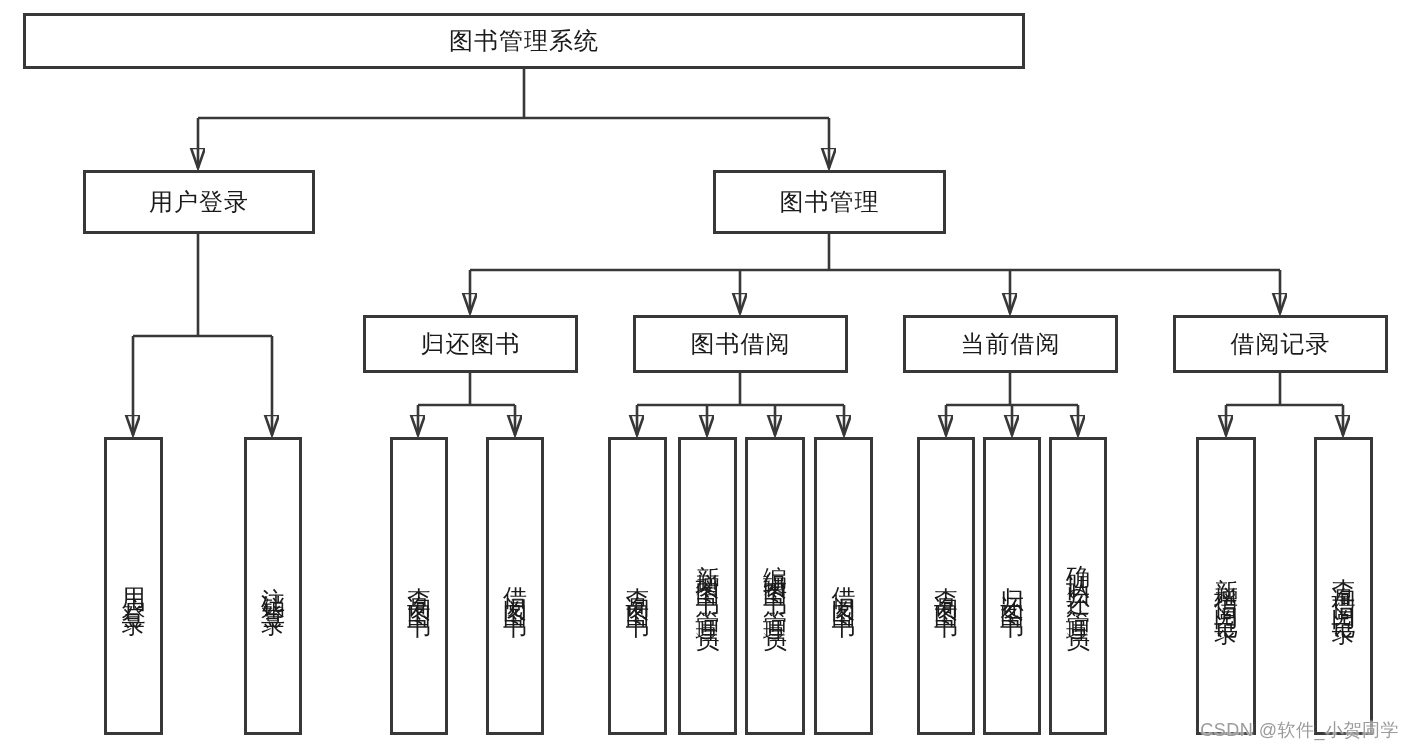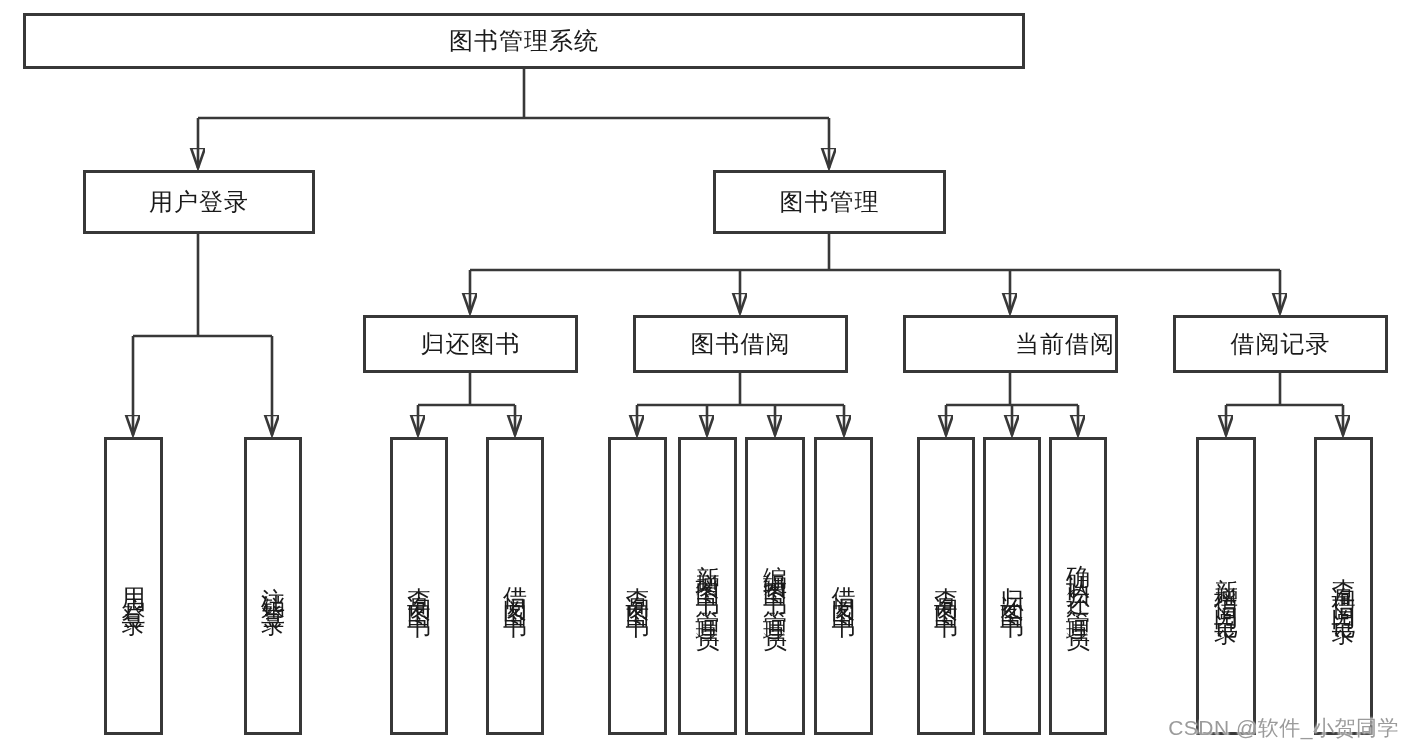--- a/index.html
+++ b/index.html
@@ -45,21 +45,21 @@
     text-orientation: mixed;
     letter-spacing: 9px;
     line-height: 1;
     white-space: nowrap;
   }
   .watermark {
     position: absolute;
     right: 6px;
     bottom: 5px;
     z-index: 3;
-    font-size: 21px;
+    font-size: 18px;
     letter-spacing: 0.5px;
     color: var(--watermark, #9b9b9b);
     text-shadow: 1px 1px 2px rgba(255,255,255,0.95), -1px -1px 2px rgba(255,255,255,0.95);
   }
 </style>
 </head>
 <body>
 
 <div class="canvas">
 
@@ -128,21 +128,21 @@
   <div class="node" style="left:713px; top:170px; width:233px; height:64px;">
     <span>图书管理</span>
   </div>
 
   <div class="node" style="left:363px; top:315px; width:215px; height:58px;">
     <span>归还图书</span>
   </div>
   <div class="node" style="left:633px; top:315px; width:215px; height:58px;text-align:center;">
     <span>图书借阅</span>
   </div>
-  <div class="node" style="left:903px; top:315px; width:215px; height:58px;justify-content:flex-end;">
+  <div class="node" style="left:903px; top:315px; width:215px; height:58px;">
     <span>当前借阅</span>
   </div>
   <div class="node" style="left:1173px; top:315px; width:215px; height:58px;text-align:right;">
     <span>借阅记录</span>
   </div>
 
   <div class="node leaf" style="left:104px; top:437px; width:59px; height:298px;">
     <span class="vtext">用户登录</span>
   </div>
   <div class="node leaf" style="left:244px; top:437px; width:58px; height:298px;">

